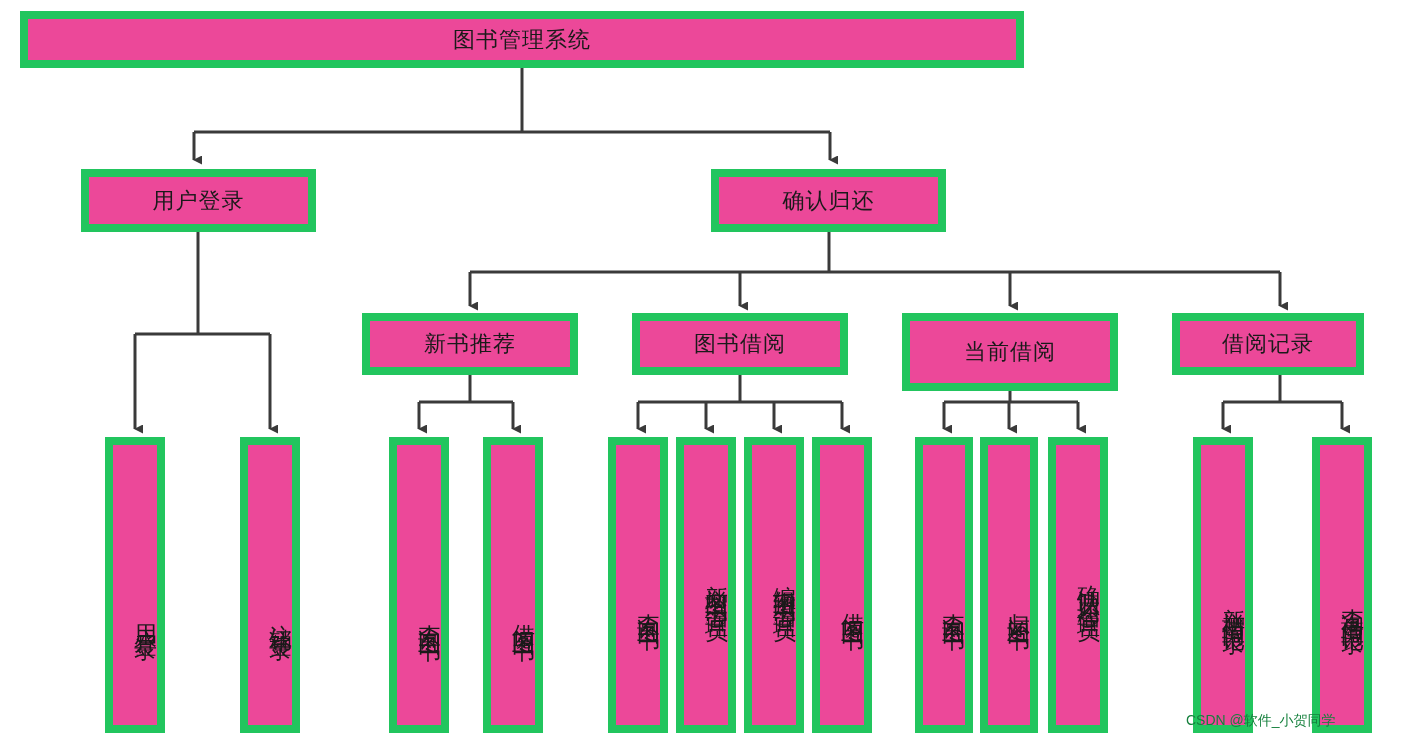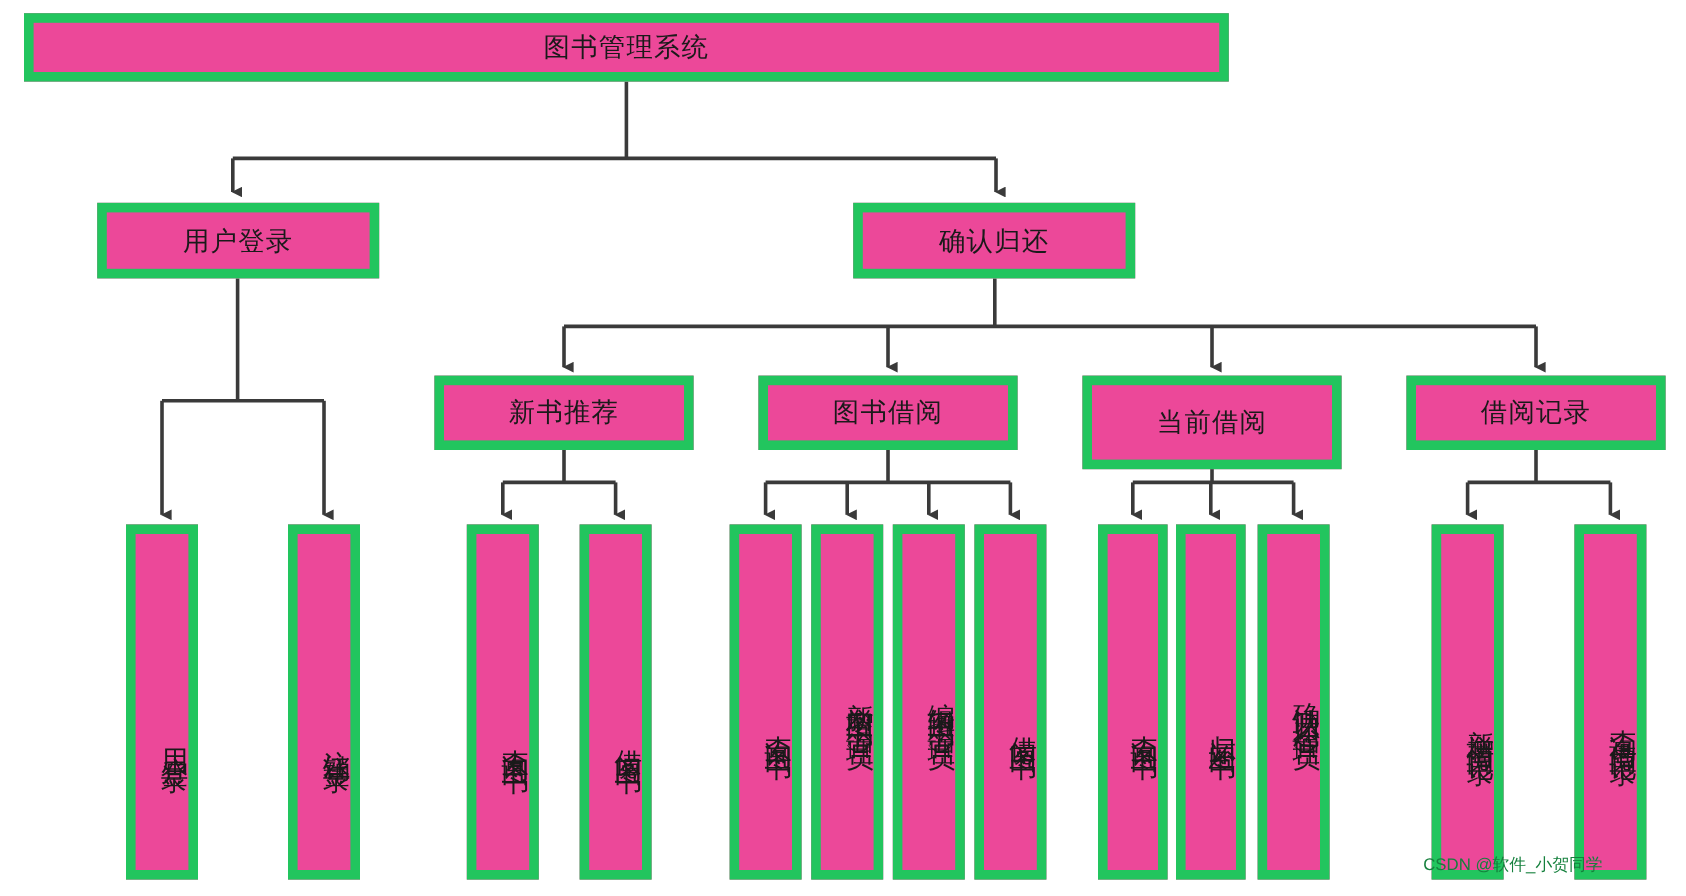--- a/index.html
+++ b/index.html
@@ -118,21 +118,21 @@
   </svg>
 
   <div class="node node-h" style="left:20px; top:11px; width:1004px; height:57px;">图书管理系统</div>
 
   <div class="node node-h" style="left:81px; top:169px; width:235px; height:63px;">用户登录</div>
   <div class="node node-h" style="left:711px; top:169px; width:235px; height:63px;">确认归还</div>
 
   <div class="node node-h" style="left:632px; top:313px; width:216px; height:62px;">图书借阅</div>
   <div class="node node-h" style="left:362px; top:313px; width:216px; height:62px;">新书推荐</div>
   <div class="node node-h" style="left:902px; top:313px; width:216px; height:78px;">当前借阅</div>
-  <div class="node node-h" style="left:1172px; top:313px; width:216px; height:62px;">借阅记录</div>
+  <div class="node node-h" style="left:1172px; top:313px; width:192px; height:62px;">借阅记录</div>
 
   <div class="node node-v pad-small" style="left:105px; top:437px; width:60px; height:296px;">用户登录</div>
   <div class="node node-v pad-small" style="left:240px; top:437px; width:60px; height:296px;">注销登录</div>
 
   <div class="node node-v pad-small" style="left:389px; top:437px; width:60px; height:296px;">查询图书</div>
   <div class="node node-v pad-small" style="left:483px; top:437px; width:60px; height:296px;">借阅图书</div>
 
   <div class="node node-v pad-mid" style="left:608px; top:437px; width:60px; height:296px;">查询图书</div>
   <div class="node node-v pad-tiny" style="left:676px; top:437px; width:60px; height:296px;">新增图书（管理员）</div>
   <div class="node node-v pad-tiny" style="left:744px; top:437px; width:60px; height:296px;">编辑图书（管理员）</div>

